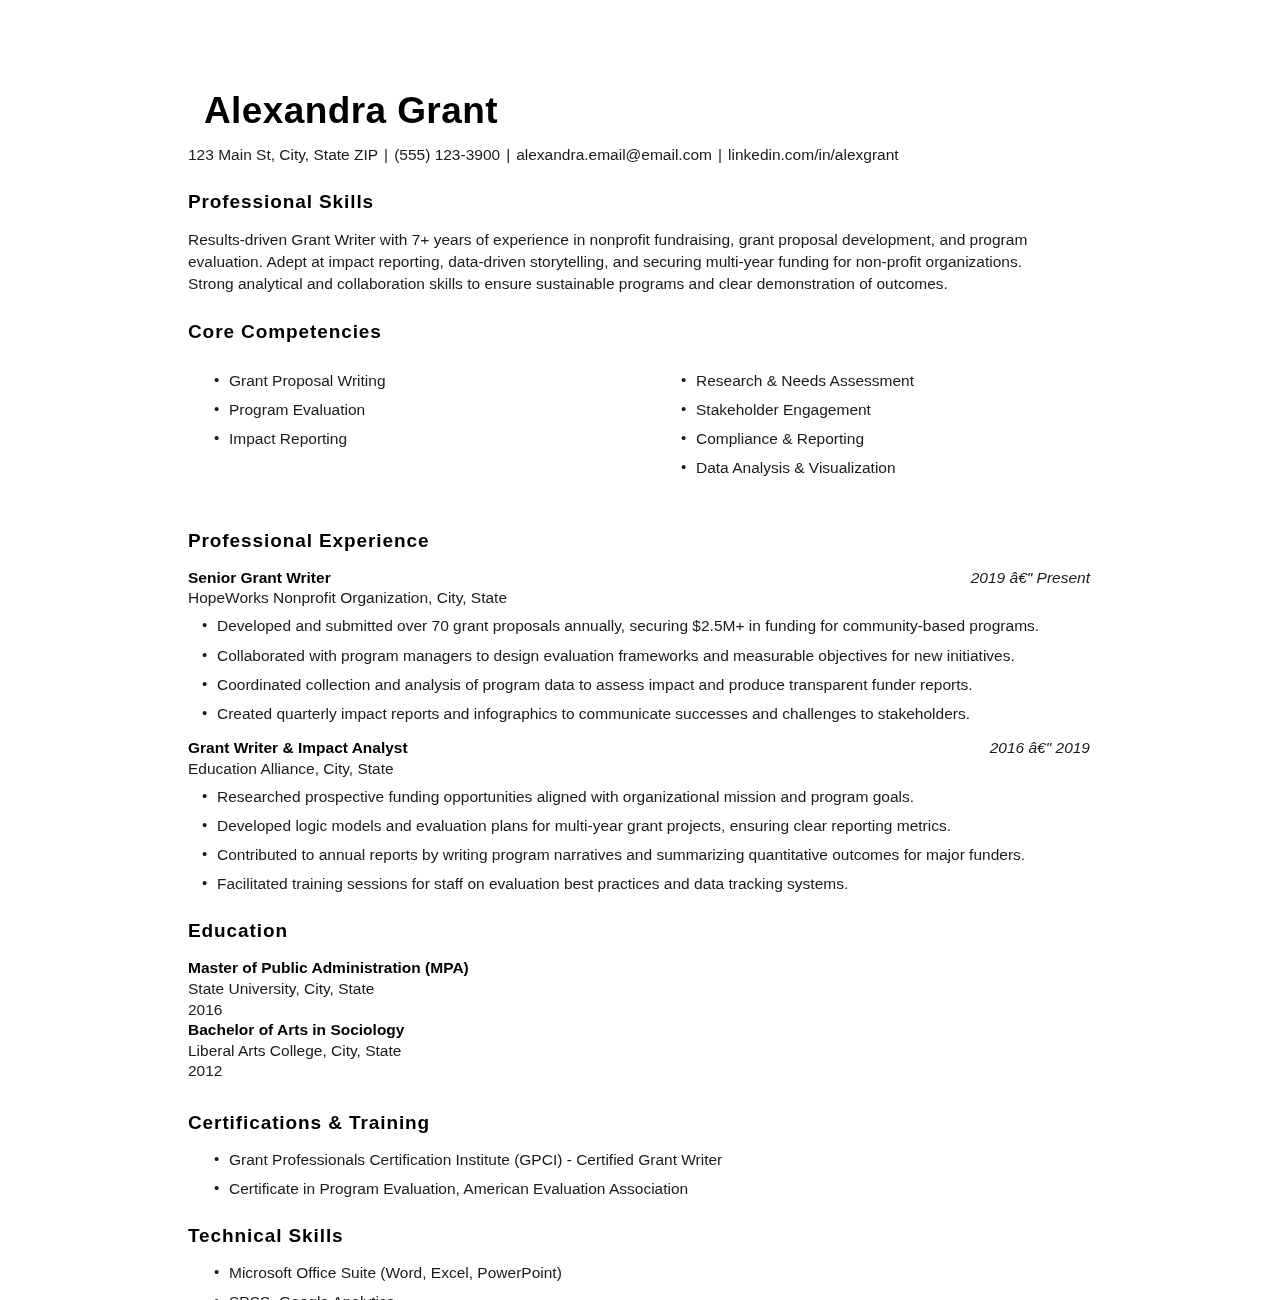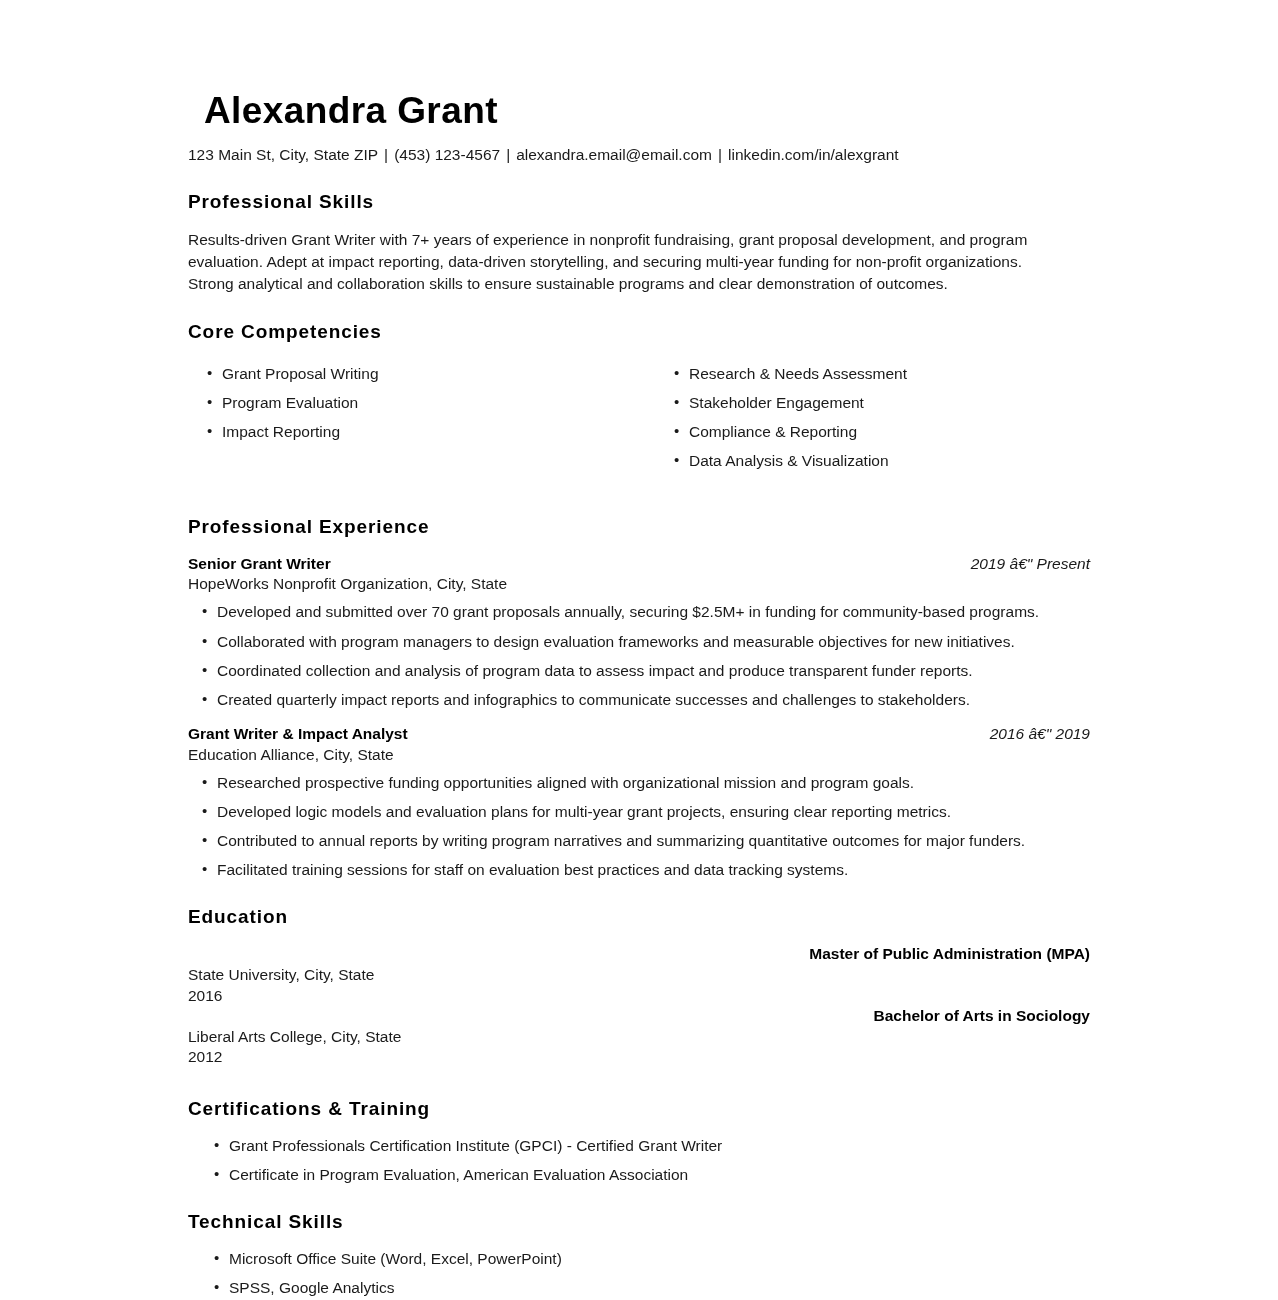--- a/index.html
+++ b/index.html
@@ -73,21 +73,21 @@
   }
 
   
   .comp-grid {
     display: grid;
     grid-template-columns: 467px 1fr;
     column-gap: 0;
     row-gap: 0;
   }
   .comp-col {
-    margin: 5px;
+    margin: 12px;
     padding: 0;
     list-style: none;
   }
   .comp-col li,
   .bullets li {
     position: relative;
     font-size: 15.5px;
     line-height: 1.3;
     color: #1a1a1a;
     padding-left: 18px;
@@ -149,21 +149,20 @@
 
   
   .edu-entry {
     margin-bottom: 0;
   }
   .edu-degree {
     font-size: 15.5px;
     font-weight: bold;
     color: #000000;
     line-height: 1.33;
-    text-align: right;
   }
   .edu-school,
   .edu-year {
     font-size: 15.5px;
     color: #1a1a1a;
     line-height: 1.33;
   }
 
   
   .plain-bullets {
@@ -195,21 +194,21 @@
 </style>
 </head>
 <body>
 
 <div class="page">
   <div class="resume">
 
     <h1 class="name">Alexandra Grant</h1>
 
     <div class="contact">
-      <span>123 Main St, City, State ZIP</span><span class="sep">|</span><span>(453) 123-4567</span><span class="sep">|</span><span>alexandra.email@email.com</span><span class="sep">|</span><span>linkedin.com/in/alexgrant</span>
+      <span>123 Main St, City, State ZIP</span><span class="sep">|</span><span>(555) 123-3900</span><span class="sep">|</span><span>alexandra.email@email.com</span><span class="sep">|</span><span>linkedin.com/in/alexgrant</span>
     </div>
 
     <section class="sec">
       <h2 class="sec-head">Professional Skills</h2>
       <p class="summary">Results-driven Grant Writer with 7+ years of experience in nonprofit fundraising, grant proposal development, and program evaluation. Adept at impact reporting, data-driven storytelling, and securing multi-year funding for non-profit organizations. Strong analytical and collaboration skills to ensure sustainable programs and clear demonstration of outcomes.</p>
     </section>
 
     <section class="sec sec-tight">
       <h2 class="sec-head">Core Competencies</h2>
       <div class="comp-grid">

